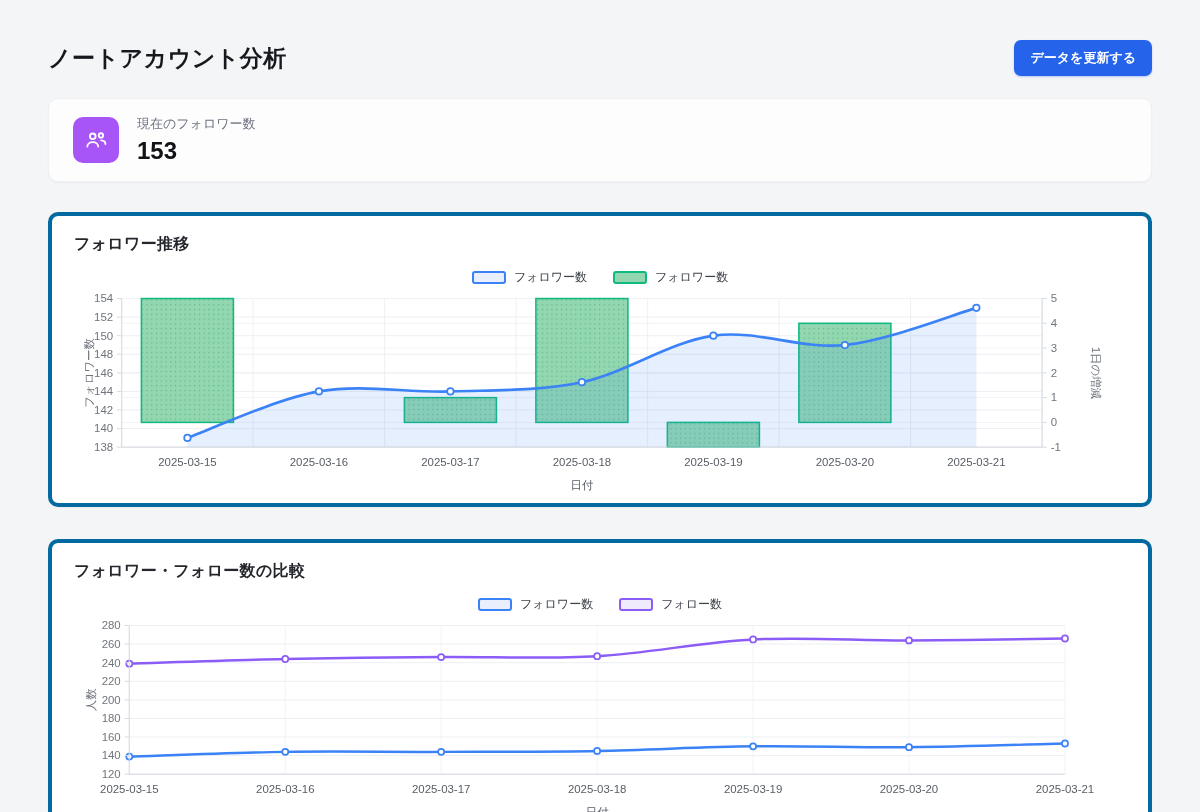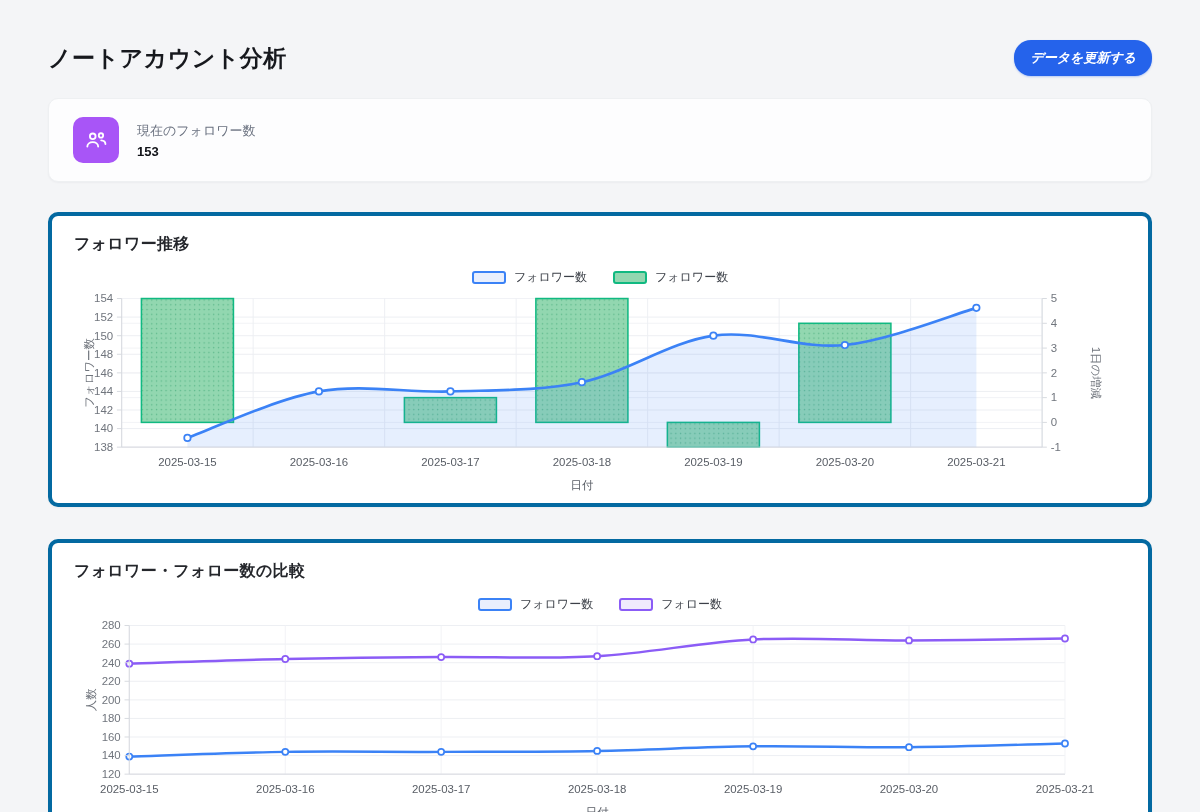--- a/index.html
+++ b/index.html
@@ -2,33 +2,33 @@
 <html><head>
 <meta charset="utf-8">
 <style>
   * { margin:0; padding:0; box-sizing:border-box; }
   html,body { width:1200px; height:812px; overflow:hidden; }
   body { background:#f4f5f7; font-family:"Liberation Sans","DejaVu Sans",sans-serif; color:#1f2228; }
   .page { width:1200px; height:812px; padding:40px 48px 0 48px; overflow:hidden; }
 
   .header { display:flex; align-items:center; justify-content:space-between; }
   .page-title { font-size:23px; font-weight:700; color:#16181d; letter-spacing:.5px; }
-  .refresh-btn { background:#2563eb; color:#fff; border:none; border-radius:17px;
+  .refresh-btn { background:#2563eb; color:#fff; border:none; border-radius:7px;
     padding:9px 16px; font-size:13px; font-weight:600; font-family:inherit; cursor:pointer;
-    box-shadow:0 1px 2px rgba(37,99,235,.3);font-style:italic; }
+    box-shadow:0 1px 2px rgba(37,99,235,.3); }
 
   .stats-row { display:flex; gap:28px; margin-top:22px; }
   .stat-card { flex:1; background:#fdfdfe; border:1px solid #eef0f2; border-radius:10px;
     padding:18px 24px; display:flex; align-items:center; gap:18px;
     box-shadow:0 1px 2px rgba(16,24,40,.04); height:84px; }
   .stat-icon { width:46px; height:46px; border-radius:10px; display:flex; align-items:center;
     justify-content:center; flex:0 0 auto; }
   .stat-icon svg { width:26px; height:26px; }
   .stat-label { font-size:13px; color:#6b7280; margin-bottom:4px; }
-  .stat-value { font-size:13px; font-weight:700; color:#111318; }
+  .stat-value { font-size:24px; font-weight:700; color:#111318; }
 
   .chart-card { background:#ffffff; border:4px solid #0369a1; border-radius:10px;
     box-shadow:0 1px 2px rgba(16,24,40,.04); padding:18px 22px 6px 22px; }
   .chart-card.first { margin-top:30px; height:295px; }
   .chart-card.second { margin-top:32px; height:300px; }
   .chart-title { font-size:16px; font-weight:700; color:#25272c; letter-spacing:.3px; }
 
   .legend { display:flex; justify-content:center; align-items:center; gap:26px; margin-top:14px; height:16px; }
   .legend-item { display:flex; align-items:center; gap:8px; cursor:pointer; }
   .chip { width:34px; height:13px; border-radius:3px; border:2px solid #888; background:#fff; }

